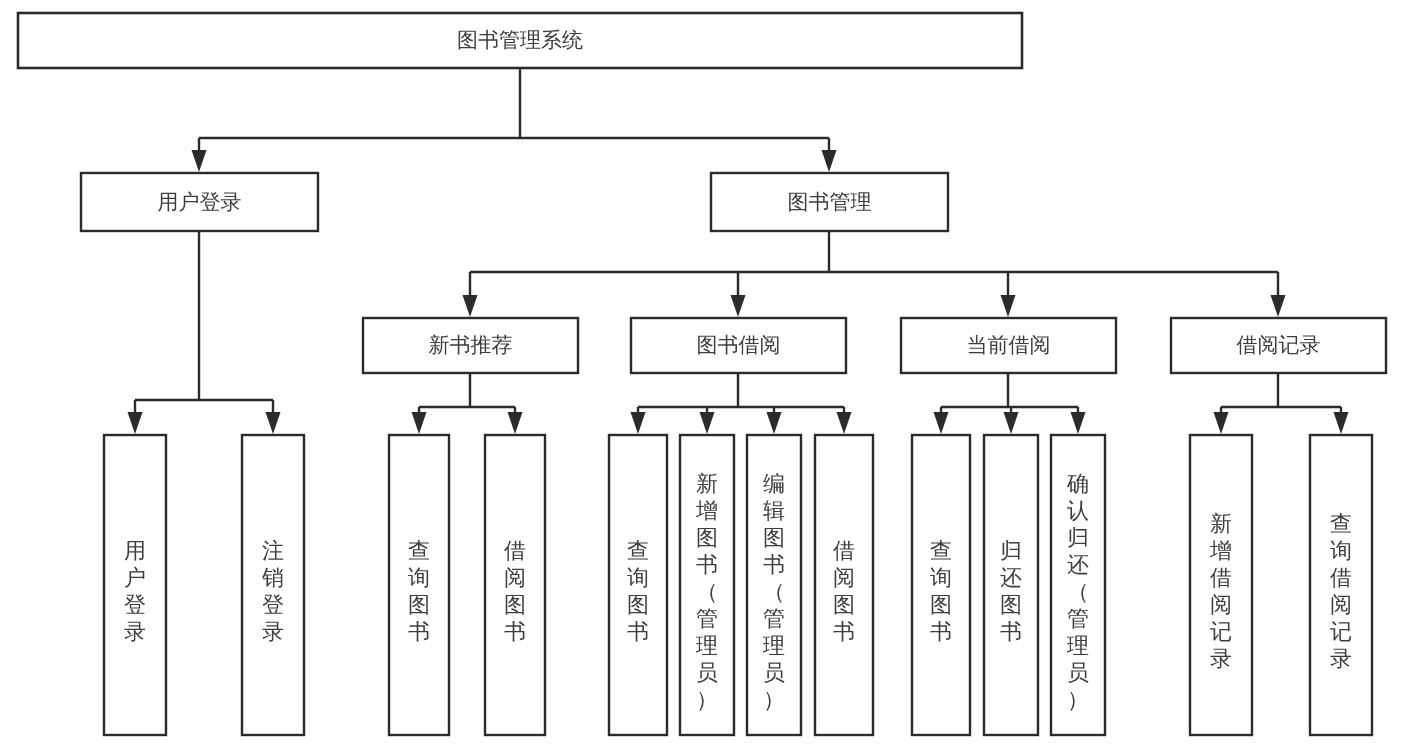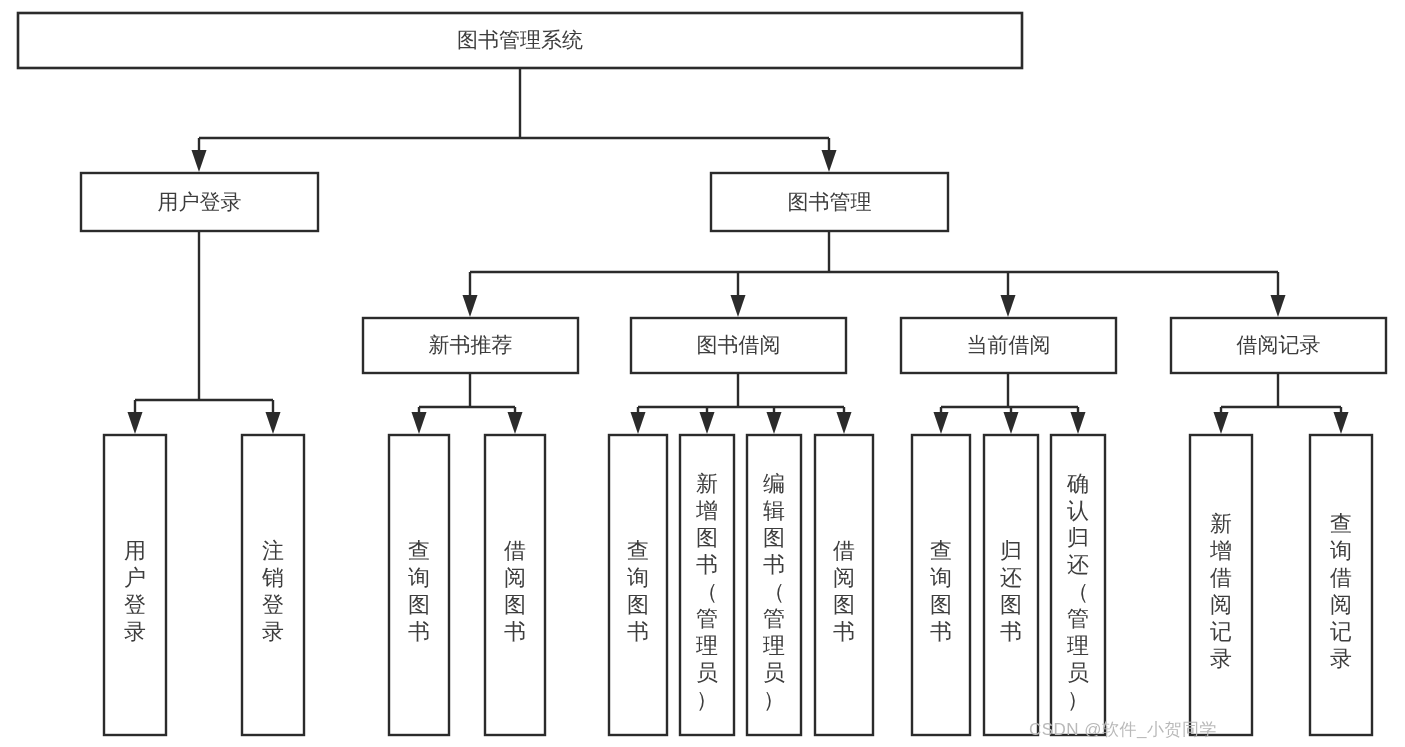--- a/index.html
+++ b/index.html
@@ -216,14 +216,13 @@
         <g>
           <rect class="node-rect" x="1190" y="435" width="62" height="300"></rect>
           <text class="node-label vertical" x="1221" y="0"><tspan x="1221" y="525.06">新</tspan><tspan x="1221" y="552.06">增</tspan><tspan x="1221" y="579.06">借</tspan><tspan x="1221" y="606.06">阅</tspan><tspan x="1221" y="633.06">记</tspan><tspan x="1221" y="660.06">录</tspan></text>
         </g>
         <g>
           <rect class="node-rect" x="1310" y="435" width="62" height="300"></rect>
           <text class="node-label vertical" x="1341" y="0"><tspan x="1341" y="525.06">查</tspan><tspan x="1341" y="552.06">询</tspan><tspan x="1341" y="579.06">借</tspan><tspan x="1341" y="606.06">阅</tspan><tspan x="1341" y="633.06">记</tspan><tspan x="1341" y="660.06">录</tspan></text>
         </g>
       </g>
   </svg>
-  <div class="watermark">CSDN @软件_小贺同学</div>
 </div>
 
 </body></html>

